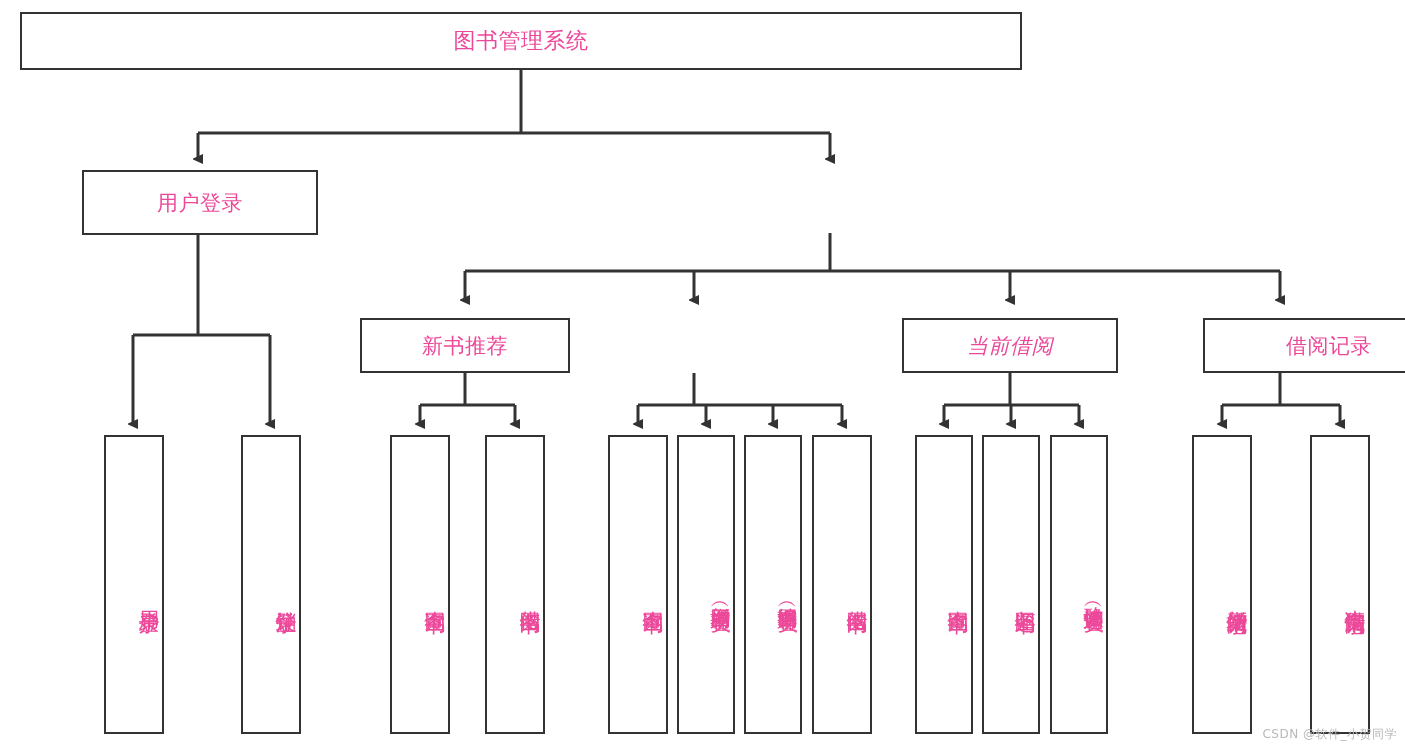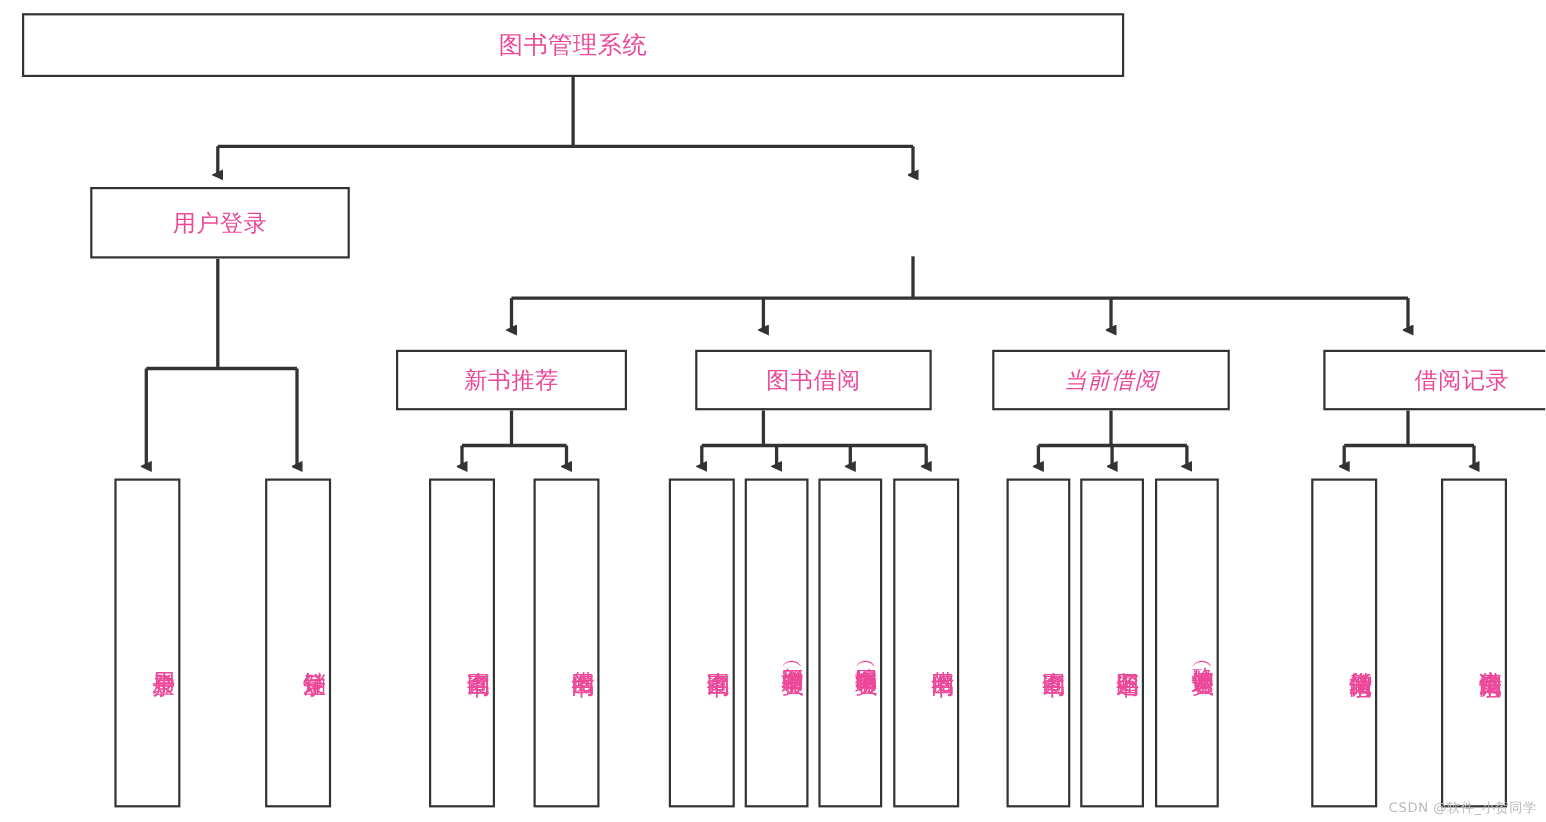--- a/index.html
+++ b/index.html
@@ -115,21 +115,20 @@
       <path d="M1222,405 L1222,424" marker-end="url(#arrow)"></path>
       <path d="M1340,405 L1340,424" marker-end="url(#arrow)"></path>
     </g>
   </svg>
 
   <div class="node node-h node-root" style="left:20px; top:12px; width:1002px; height:58px;">图书管理系统</div>
 
   <div class="node node-h" style="left:82px; top:170px; width:236px; height:65px;">用户登录</div>
 
   <div class="node node-h" style="left:360px; top:318px; width:210px; height:55px;">新书推荐</div>
-  <div class="node node-h" style="left:632px; top:318px; width:215px; height:55px;">图书借阅</div>
   <div class="node node-h" style="left:902px; top:318px; width:216px; height:55px;font-style:italic;">当前借阅</div>
   <div class="node node-h" style="left:1172px; top:318px; width:252px; height:55px;margin-left:31px;">借阅记录</div>
 
   <div class="node node-v" style="left:104px; top:435px; width:60px; height:299px;">用户登录</div>
   <div class="node node-v" style="left:241px; top:435px; width:60px; height:299px;">注销登录</div>
 
   <div class="node node-v" style="left:390px; top:435px; width:60px; height:299px;">查询图书</div>
   <div class="node node-v" style="left:485px; top:435px; width:60px; height:299px;">借阅图书</div>
 
   <div class="node node-v" style="left:608px; top:435px; width:60px; height:299px;">查询图书</div>

